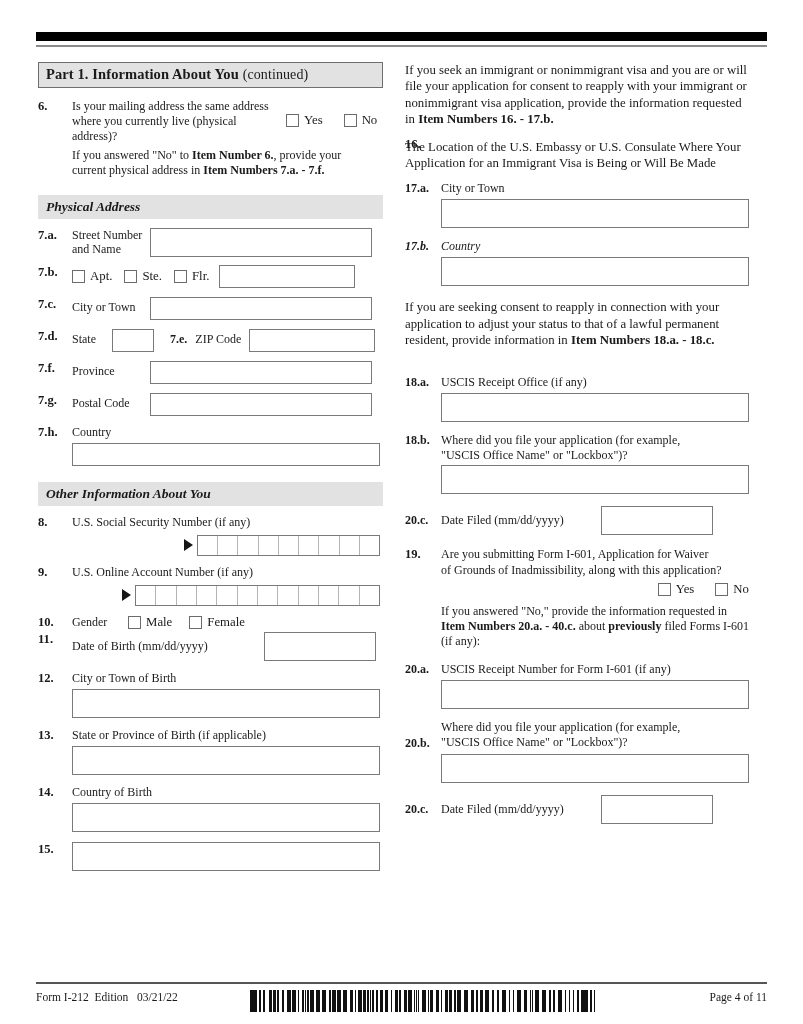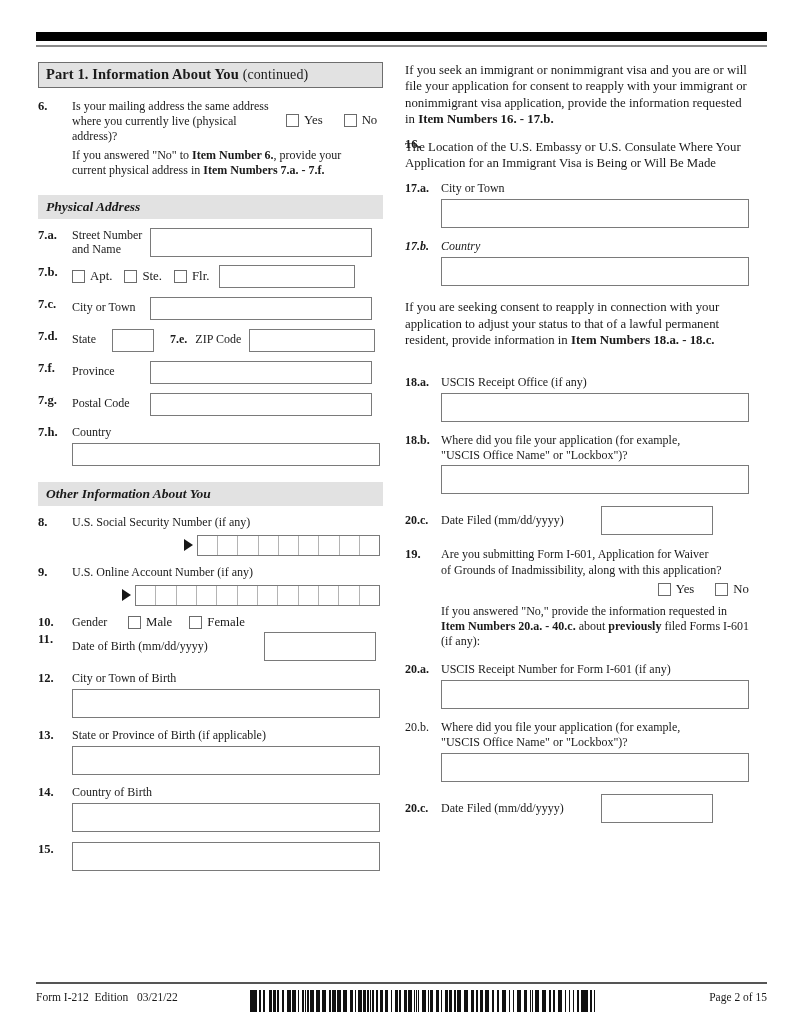--- a/index.html
+++ b/index.html
@@ -448,21 +448,21 @@
     <div class="item" style="margin-bottom:11px;">
       <div class="row" style="align-items:baseline;">
         <span class="txt" style="font-weight:bold;width:36px;flex:none;">20.a.</span>
         <span class="txt">USCIS Receipt Number for Form I-601 (if any)</span>
       </div>
       <div class="fld h30" style="width:308px;margin-left:36px;margin-top:3px;"></div>
     </div>
 
     <div class="item" style="margin-bottom:12px;">
       <div class="row-top">
-        <span class="txt" style="font-weight:normal;width:36px;flex:none;">20.b.</span>
+        <span class="txt" style="font-weight:bold;width:36px;flex:none;margin-top:16px;">20.b.</span>
         <span class="txt" style="line-height:1.24;">
           <span>Where did you file your application (for example,</span><br>
           <span>"USCIS Office Name" or "Lockbox")?</span>
         </span>
       </div>
       <div class="fld h30" style="width:308px;margin-left:36px;margin-top:3px;"></div>
     </div>
 
     <div class="item" style="margin-bottom:0;">
       <div class="row">
@@ -623,15 +623,15 @@
       <u style="width: 3px;"></u>
       <i style="width: 2px;"></i>
       <u style="width: 2px;"></u>
       <i style="width: 7px;"></i>
       <u style="width: 2px;"></u>
       <i style="width: 2px;"></i>
       <u style="width: 2px;"></u>
       <i style="width: 2px;"></i>
     </div>
 
-  <div class="foot-right">Page 2 of 15</div>
+  <div class="foot-right">Page 4 of 11</div>
 
 </div>
 
 </body></html>

